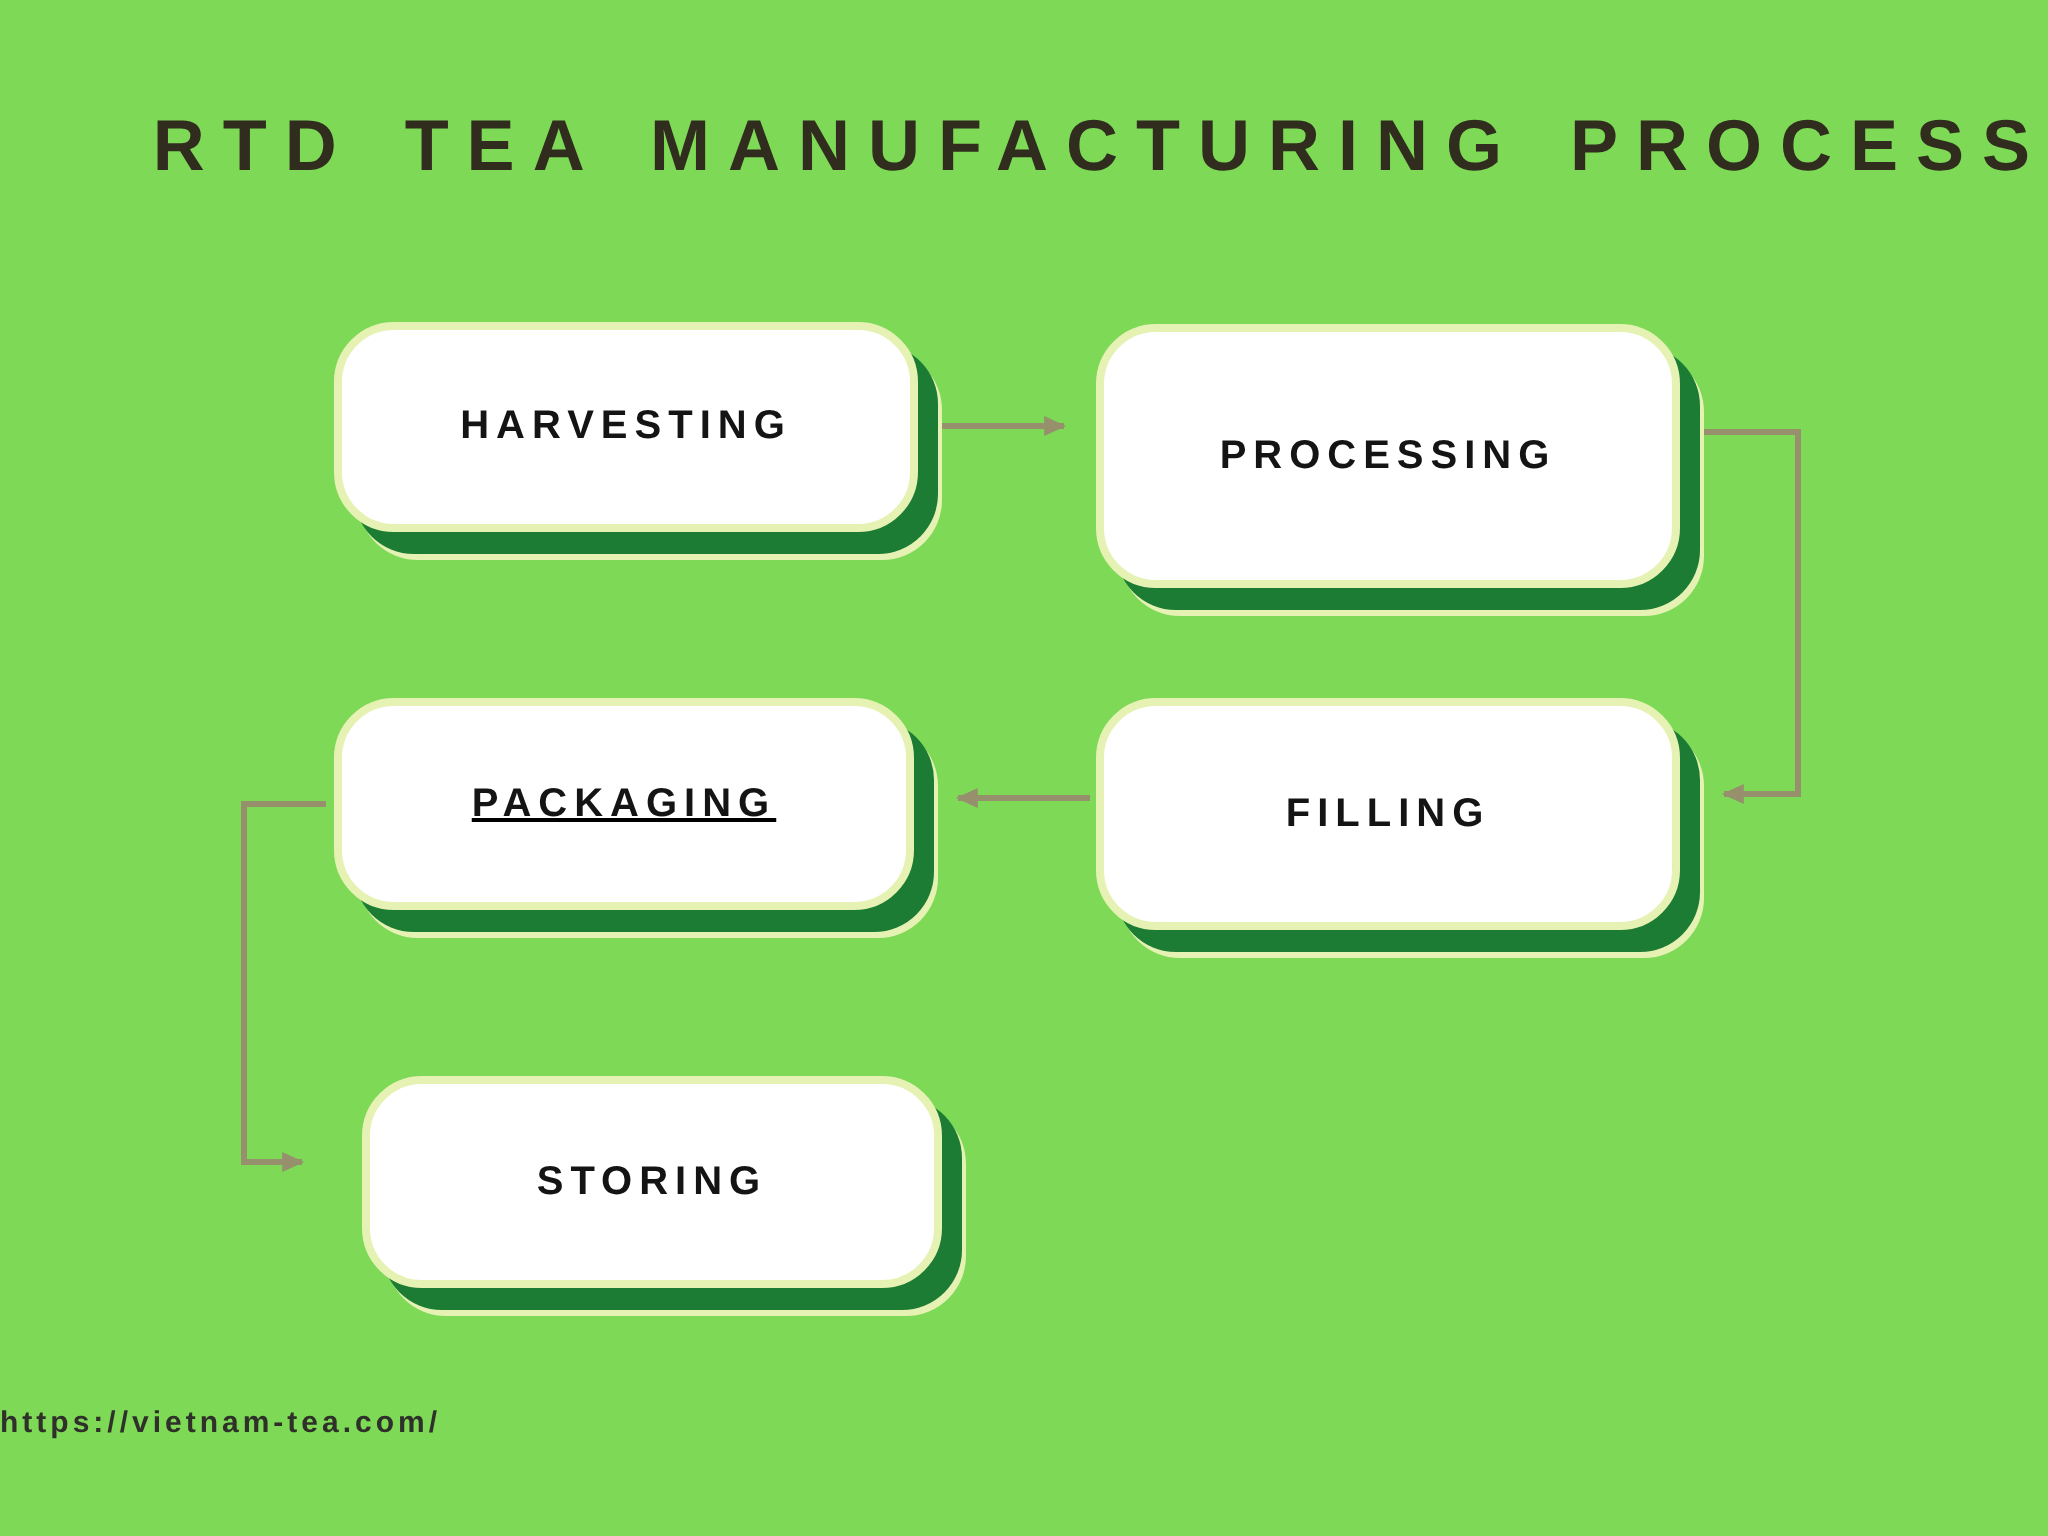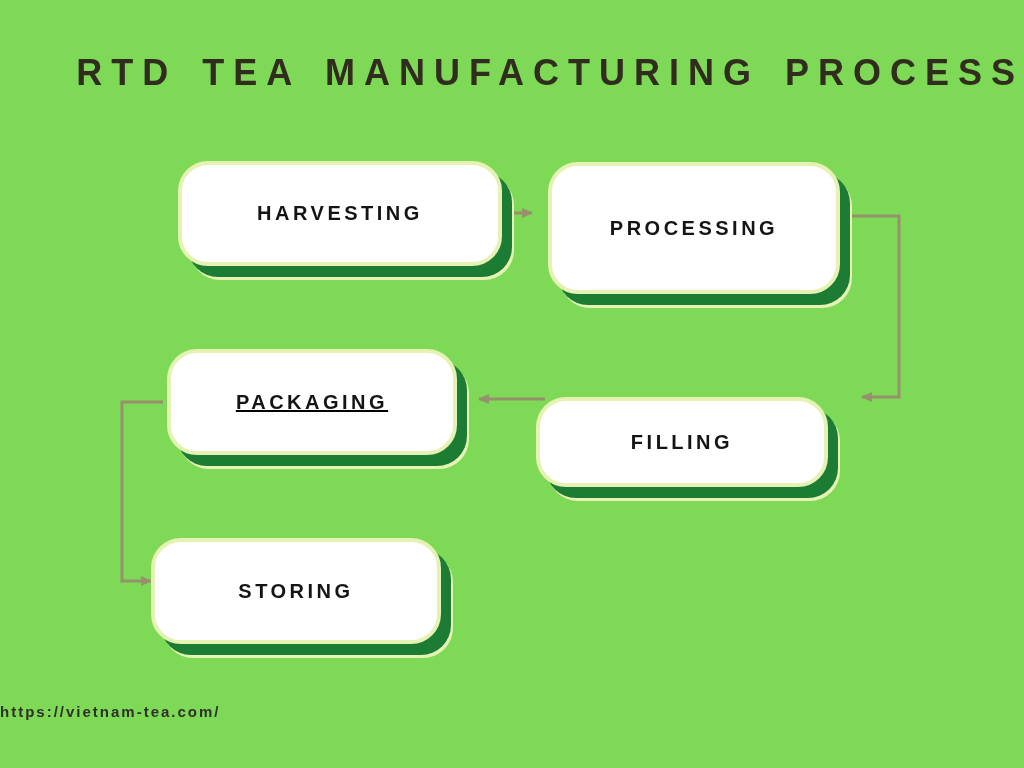--- a/index.html
+++ b/index.html
@@ -60,25 +60,25 @@
     align-items: center;
     justify-content: center;
   }
   .node span {
     font-size: 20px;
     font-weight: 700;
     letter-spacing: 3.5px;
     color: var(--box-text);
     white-space: nowrap;
   }
-  .n-harvesting { left: 167px; top: 161px; width: 324px; height: 105px; margin-left: 11px; }
+  .n-harvesting { left: 167px; top: 161px; width: 292px; height: 105px; }
   .n-processing { left: 548px; top: 162px; width: 292px; height: 132px; }
-  .n-filling    { left: 536px; top: 349px; width: 292px; height: 90px; margin-top: 48px; }
+  .n-filling    { left: 548px; top: 349px; width: 292px; height: 116px; }
   .n-packaging  { left: 167px; top: 349px; width: 290px; height: 106px; text-decoration: underline; }
-  .n-storing    { left: 151px; top: 538px; width: 290px; height: 106px; }
+  .n-storing    { left: 181px; top: 538px; width: 290px; height: 106px; }
   .footer {
     position: absolute;
     left: 0;
     top: 703px;
     width: 1024px;
     text-align: left;
     font-size: 15px;
     font-weight: 700;
     letter-spacing: 2px;
     color: var(--footer-text);

